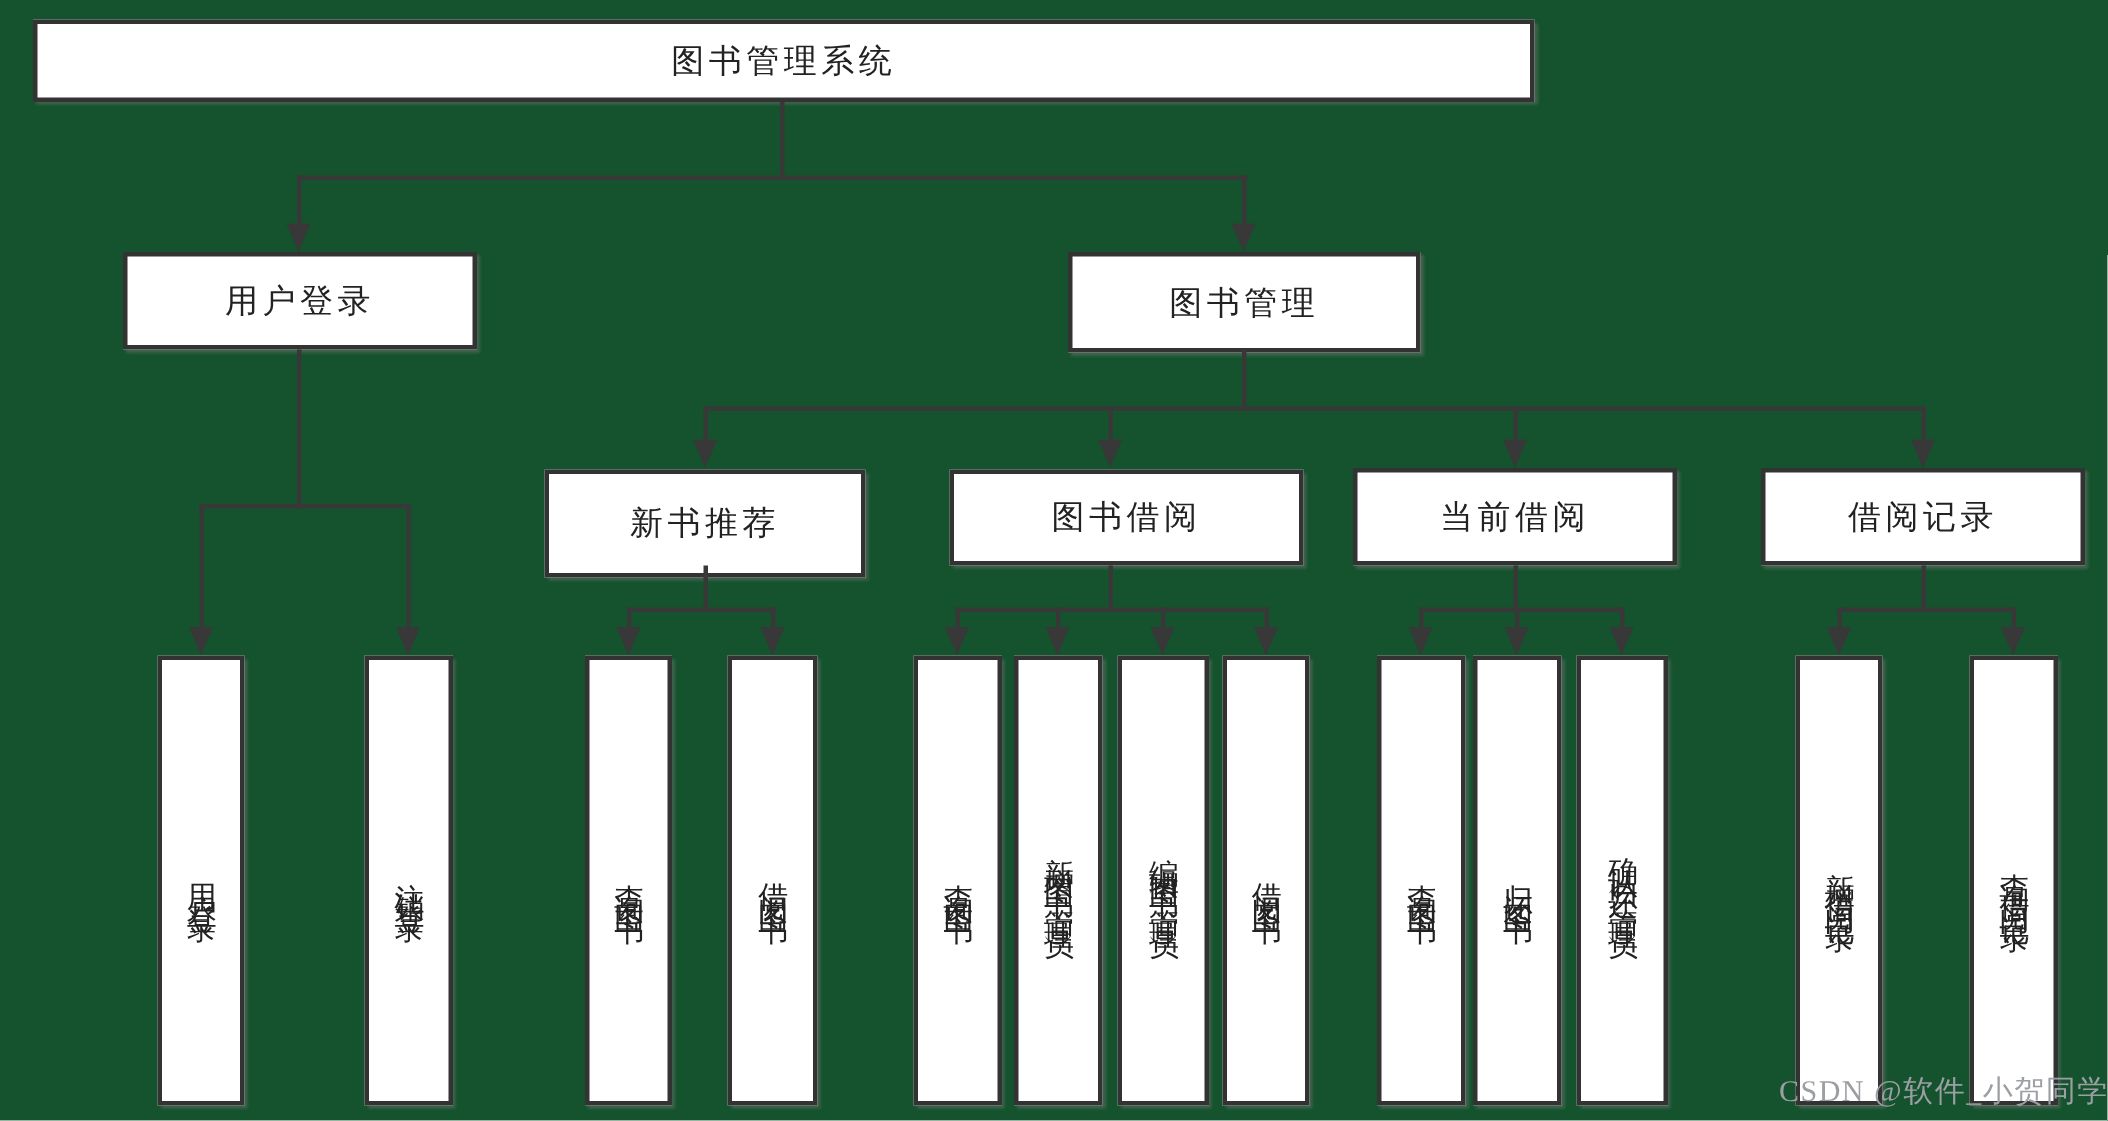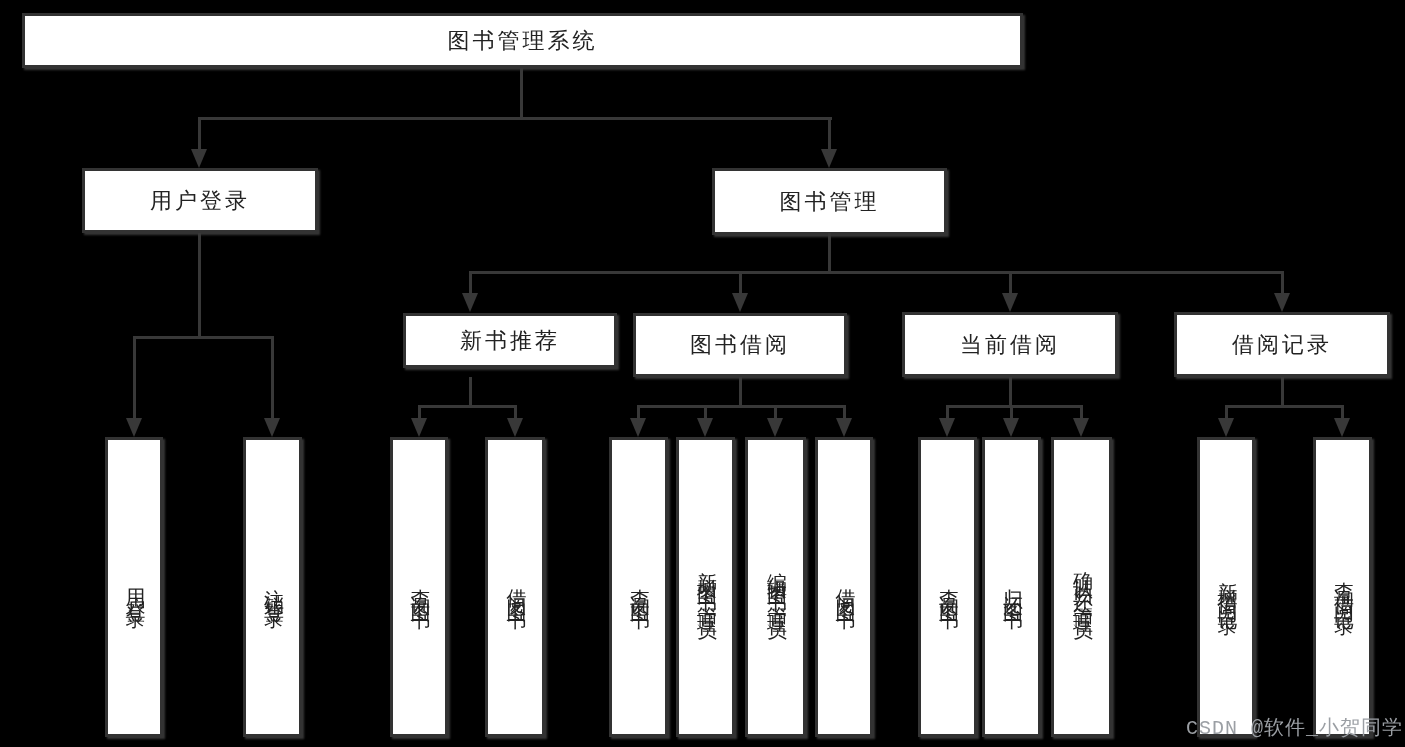--- a/index.html
+++ b/index.html
@@ -1,20 +1,20 @@
 <!DOCTYPE html>
 <html><head>
 <meta charset="utf-8">
 <style>
   html,body{margin:0;padding:0;background:#ffffff;}
   .stage{
     position:relative;
     width:1405px;height:747px;
-    background:#000000;
-    font-family:Liberation Mono, monospace;
+    background:#14532d;
+    font-family:Liberation Serif, serif;
     overflow:hidden;
   }
   .node{
     position:absolute;
     box-sizing:border-box;
     border:3px solid #333333;
     background:#ffffff;
     display:flex;align-items:center;justify-content:center;
     color:#222222;
     box-shadow:2px 2px 2px rgba(120,120,120,0.45);
@@ -80,24 +80,24 @@
   <div class="hl" style="left:469px;top:271px;width:814px;"></div>
   <div class="vl" style="left:469px;top:271px;height:25px;"></div>
   <div class="arrow" style="left:462px;top:293px;"></div>
   <div class="vl" style="left:739px;top:271px;height:25px;"></div>
   <div class="arrow" style="left:732px;top:293px;"></div>
   <div class="vl" style="left:1009px;top:271px;height:25px;"></div>
   <div class="arrow" style="left:1002px;top:293px;"></div>
   <div class="vl" style="left:1281px;top:271px;height:25px;"></div>
   <div class="arrow" style="left:1274px;top:293px;"></div>
 
-  <div class="node h" style="left:363px;top:313px;width:214px;height:55px;margin-left:40px;">
+  <div class="node h" style="left:363px;top:313px;width:214px;height:72px;">
     <span>新书推荐</span>
   </div>
-  <div class="node h" style="left:633px;top:313px;width:214px;height:64px;">
+  <div class="node h" style="left:633px;top:313px;width:236px;height:64px;">
     <span>图书借阅</span>
   </div>
   <div class="node h" style="left:1174px;top:312px;width:216px;height:65px;">
     <span>借阅记录</span>
   </div>
   <div class="node h" style="left:902px;top:312px;width:216px;height:65px;">
     <span>当前借阅</span>
   </div>
 
   <div class="vl" style="left:469px;top:377px;height:31px;"></div>

